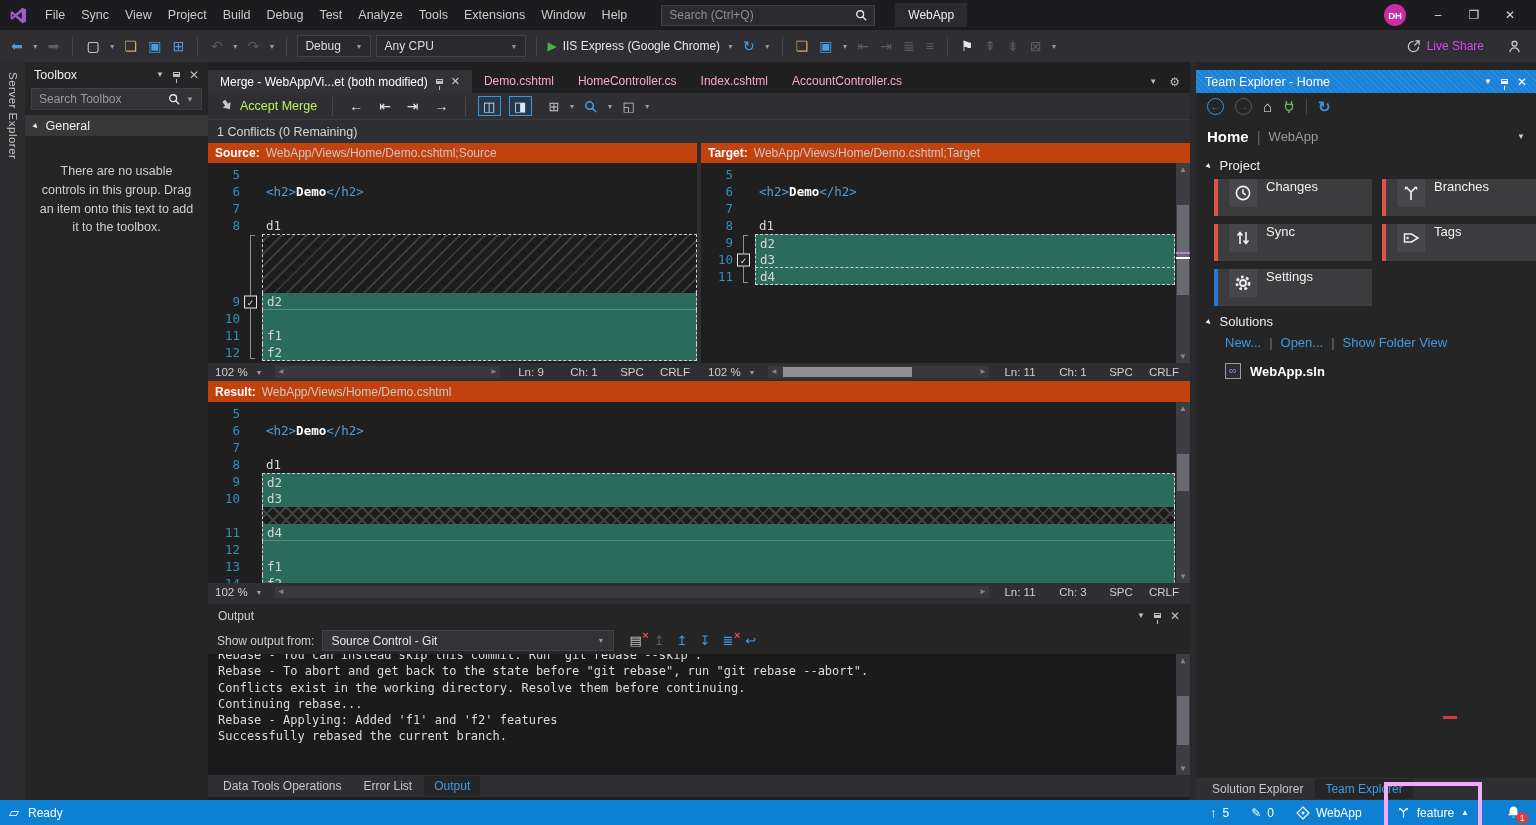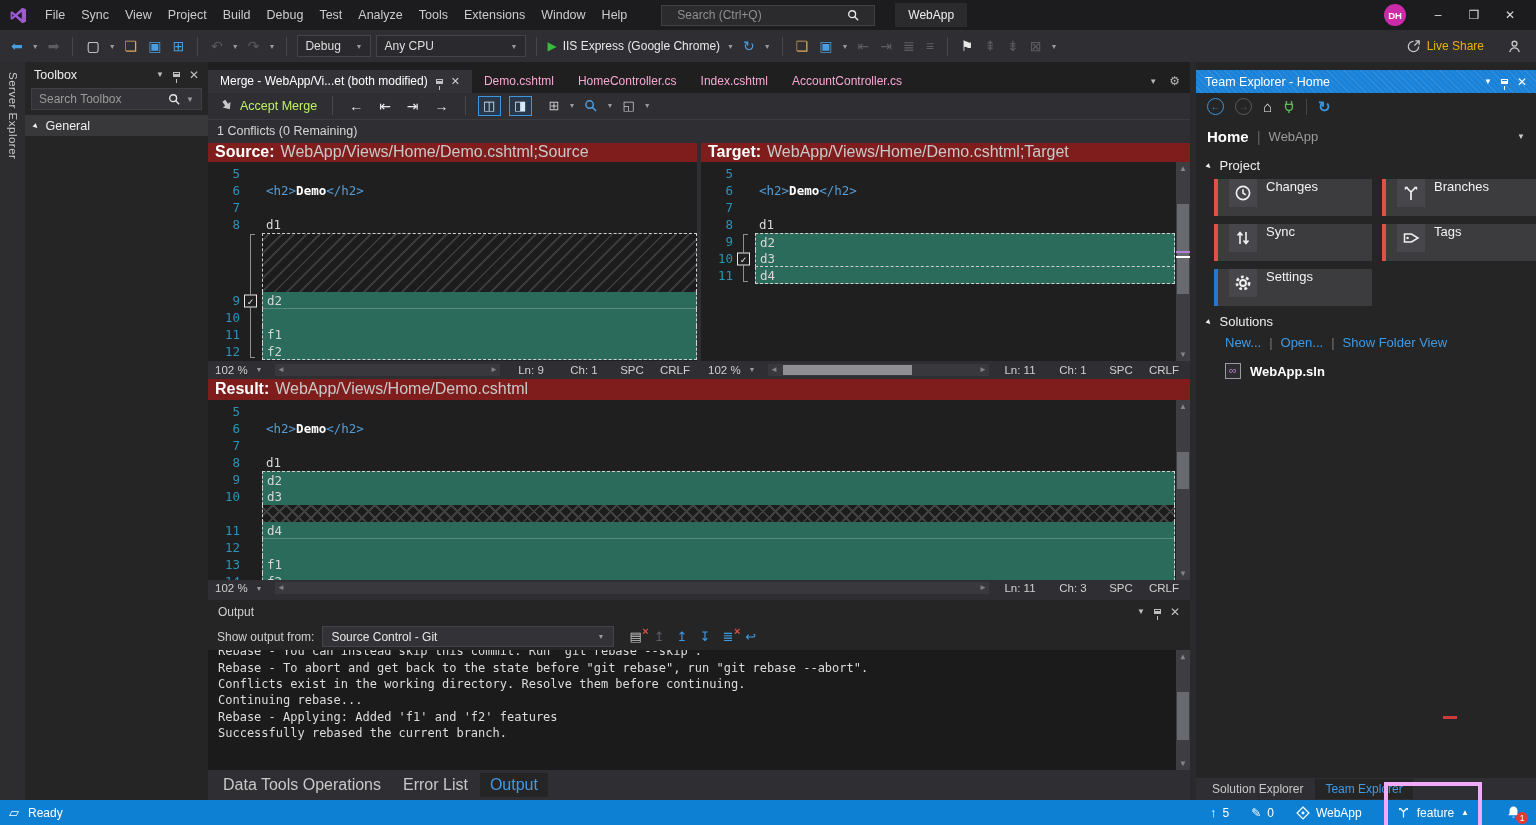--- a/index.html
+++ b/index.html
@@ -4,38 +4,38 @@
 <style>
   *{box-sizing:border-box;margin:0;padding:0}
   html,body{width:1536px;height:825px;overflow:hidden}
   body{position:relative;background:#2d2d30;font-family:"Liberation Sans",sans-serif;color:#ccc;font-size:12px}
   svg{display:block}
 
   
   .titlebar{height:30px;background:#1c1c1e;display:flex;align-items:center;padding:0 8px;gap:2px}
   .vslogo{margin:0 8px 0 2px}
   .menu-item{padding:5px 8px;font-size:12.5px;color:#ccc;cursor:default}
-  .search-box{margin-left:24px;width:214px;height:21px;background:#2b2b2e;border:1px solid #414144;display:flex;align-items:center;padding:0 15px;gap:8px;color:#8f8f8f}
+  .search-box{margin-left:24px;width:214px;height:21px;background:#2b2b2e;border:1px solid #414144;display:flex;align-items:center;padding:0 7px;gap:8px;color:#8f8f8f}
   .search-box .sph{flex:1;font-size:12px}
   .app-chip{margin-left:18px;background:#2b2b2e;padding:5px 13px;color:#eee}
   .tb-spacer{flex:1}
   .avatar{width:22px;height:22px;border-radius:50%;background:#cb2aa8;color:#fff;font-size:9.5px;font-weight:bold;display:flex;align-items:center;justify-content:center}
   .win-btn{width:36px;text-align:center;font-size:12px;color:#ddd;padding:5px 0}
 
   
   .toolbar{height:32px;background:#2e2e33;display:flex;align-items:center;padding:0 8px;gap:5px}
   .ti{padding:1px 3px;font-size:14px;color:#c8c8c8}
   .ti.blue{color:#4a9ede}.ti.yellow{color:#d7a85f}.ti.dis{color:#5c5c61}.ti.white{color:#e8e8e8}
   .caret{font-size:7px;color:#9a9a9a;padding:0 1px}
   .tsep{width:1px;height:19px;background:#46464b;margin:0 5px}
   .combo{height:22px;background:#2a2a2e;border:1px solid #434348;display:flex;align-items:center;padding:0 7px;gap:8px;color:#ddd}
   .combo .cv{font-size:12px}
   .run{display:flex;align-items:center;gap:6px;color:#e8e8e8}
   .run .play{color:#3db93d;font-size:12px}
-  .liveshare{display:flex;align-items:center;gap:6px;color:#eab308;margin-left:auto}
+  .liveshare{display:flex;align-items:center;gap:6px;color:#d946ef;margin-left:auto}
   .fbicon{margin:0 6px 0 18px}
 
   
   .main{display:flex;height:738px}
   .rail{width:25px;background:#2d2d30;padding-top:10px;display:flex;justify-content:center}
   .rail-label{writing-mode:vertical-rl;font-size:11.5px;color:#c8c8c8;letter-spacing:.5px}
 
   
   .toolbox{width:183px;background:#252526;display:flex;flex-direction:column}
   .pt-title{height:25px;display:flex;align-items:center;padding:0 9px;font-size:12.5px;color:#eee;gap:5px}
@@ -58,21 +58,21 @@
   .strip-icons{margin-left:auto;display:flex;gap:12px;align-items:center;color:#b9b9b9;padding-right:10px}
 
   .mergebar{height:26px;background:#2e2e33;display:flex;align-items:center;gap:6px;padding:0 8px}
   .accept{display:flex;gap:6px;color:#bef264;align-items:center;font-size:12.5px;padding:0 4px}
   .mnav{font-size:14px;color:#e8e8e8;padding:0 5px}
   .toggle{width:23px;height:20px;border:1px solid #3a96dd;background:#28384a;display:flex;align-items:center;justify-content:center;color:#d8e9f8;font-size:13px;margin:0 1px}
   .mgray{font-size:13px;color:#c8c8c8;padding:0 2px}
 
   .conflictsbar{height:24px;background:#2e2e33;border-top:1px solid #3a3a3f;display:flex;align-items:center;padding:0 9px;font-size:12.5px;color:#d6d6d6}
 
-  .diff-headers{height:20px;display:flex;background:#7f1d1d;font-size:16px;align-items:center}
+  .diff-headers{height:20px;display:flex;background:#c2410c;font-size:12px;align-items:center}
   .dh{display:flex;gap:6px;align-items:center;padding:0 7px;height:100%}
   .dh b{color:#fff}
   .dh .path{color:#c8c8c8}
   .w-src{width:489px}.w-div{width:4px;background:#2e2e33;height:100%}.w-tgt{flex:1}
 
   .diff-row{height:200px;display:flex}
   .pane{background:#1f1f20;position:relative;overflow:hidden}
   .pane-src{width:489px}
   .pane-div{width:4px;background:#2e2e33}
   .pane-tgt{width:489px}
@@ -119,21 +119,21 @@
   .output{height:174px;background:#252526;border-top:3px solid #2e2e33;display:flex;flex-direction:column}
   .out-title{height:23px;display:flex;align-items:center;padding:0 10px;font-size:12px;color:#d0d0d0}
   .out-controls{height:27px;display:flex;align-items:center;gap:8px;padding:0 9px;font-size:12px;color:#cfcfcf}
   .out-combo{width:292px;height:21px;background:#333337;border:1px solid #434348;display:flex;align-items:center;padding:0 8px;color:#e6e6e6;gap:6px}
   .out-combo .cv{flex:1}
   .oticon{font-size:13px;padding:0 3px;position:relative}
   .i-blue{color:#3f9ae5}.i-dis{color:#5c5c61}.i-doc{color:#c5c5c5}
   .i-redx::after{content:"\00d7";color:#e05044;position:absolute;right:-4px;top:-4px;font-size:11px;font-weight:bold}
   .console{flex:1;background:#1b1b1c;overflow:hidden;position:relative;font-family:"DejaVu Sans Mono","Liberation Mono",monospace;font-size:12px;color:#dcdcdc}
   .console-inner{margin-top:-7px;padding-left:10px;line-height:16.3px;white-space:pre}
-  .paneltabs{height:30px;background:#2e2e33;display:flex;align-items:center;padding-left:5px;gap:2px;font-size:16px}
+  .paneltabs{height:22px;background:#2e2e33;display:flex;align-items:center;padding-left:5px;gap:2px;font-size:12px}
   .btab{padding:3px 10px;color:#c8c8c8}
   .btab.active{color:#3f9ae5;background:#252526}
 
   
   .te{width:346px;background:#252526;border-left:6px solid #2a2a2c;display:flex;flex-direction:column}
   .te-title{margin-top:8px;height:23px;background:#1a82d8;background-image:repeating-linear-gradient(45deg,rgba(255,255,255,.09) 0 1px,transparent 1px 4px);display:flex;align-items:center;padding:0 9px;color:#fff;font-size:12.5px}
   .te-title .pt-icons{color:#fff}
   .te-title .pinicon{border-color:#fff}.te-title .pinicon::after{background:#fff}
   .te-toolbar{height:27px;display:flex;align-items:center;gap:11px;padding:0 11px}
   .circ{width:17px;height:17px;border-radius:50%;border:1.5px solid #3a96dd;color:#3a96dd;font-size:10px;display:flex;align-items:center;justify-content:center;font-weight:bold}
@@ -300,20 +300,21 @@
             <circle cx="6" cy="6" r="4" fill="none" stroke="currentColor" stroke-width="1.6"></circle>
             <path d="M9 9l4 4" stroke="currentColor" stroke-width="1.6"></path>
           </svg>
         </span>
       <span class="dcaret">▼</span>
     </div>
     <div class="tb-general">
       <span class="tri">▸</span>
       <span>General</span>
     </div>
+    <div class="tb-empty">There are no usable controls in this group. Drag an item onto this text to add it to the toolbox.</div>
   </div>
 
   <div class="editor">
 
     <div class="tabstrip">
       <div class="tab active">
         <span>Merge - WebApp/Vi...et (both modified)</span>
         <span class="pinicon"></span>
         <span class="tclose">✕</span>
       </div>

